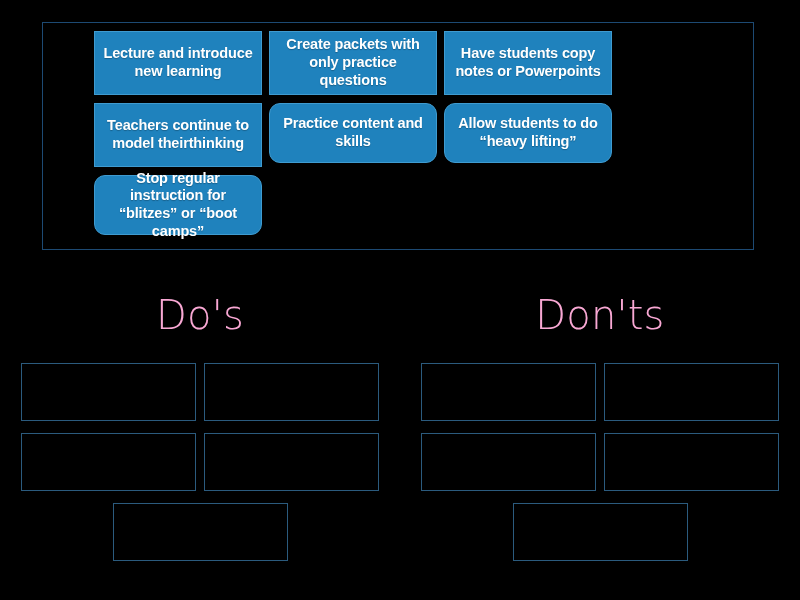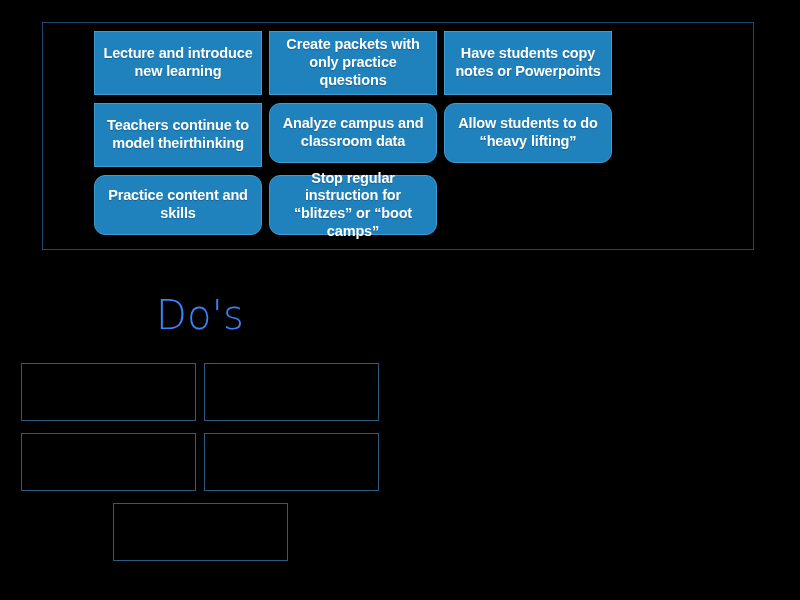--- a/index.html
+++ b/index.html
@@ -88,21 +88,21 @@
 
   .category {
     width: 400px;
     position: relative;
     display: flex;
     flex-direction: column;
     align-items: center;
   }
 
   .category-title {
-    color: #3b82f6;
+    color: #f9a8d4;
     font-size: 40px;
     font-weight: 300;
     line-height: 1;
     margin-top: 15px;
     margin-bottom: 0;
     letter-spacing: 0.2px;
     text-align: center;
     font-family: "DejaVu Sans", "Liberation Sans", sans-serif;
   }
 
@@ -149,30 +149,27 @@
       </div>
 
       <div class="tile">
         <span class="tile-label">Have students copy notes or Powerpoints</span>
       </div>
 
       <div class="tile">
         <span class="tile-label">Teachers continue to model theirthinking</span>
       </div>
 
+
       <div class="tile tall">
-        <span class="tile-label">Analyze campus and classroom data</span>
+        <span class="tile-label">Practice content and skills</span>
       </div>
 
       <div class="tile tall">
         <span class="tile-label">Allow students to do “heavy lifting”</span>
-      </div>
-
-      <div class="tile tall">
-        <span class="tile-label">Practice content and skills</span>
       </div>
 
       <div class="tile tall">
         <span class="tile-label">Stop regular instruction for “blitzes” or “boot camps”</span>
       </div>
 
 
 
     </div>
   </div>
@@ -185,16 +182,28 @@
         <div class="slot"></div>
         <div class="slot"></div>
         <div class="slot"></div>
         <div class="slot"></div>
         <div class="slot-row-single">
           <div class="slot solo"></div>
         </div>
       </div>
     </div>
 
+    <div class="category">
+      <div class="category-title">Don'ts</div>
+      <div class="slot-grid">
+        <div class="slot"></div>
+        <div class="slot"></div>
+        <div class="slot"></div>
+        <div class="slot"></div>
+        <div class="slot-row-single">
+          <div class="slot solo"></div>
+        </div>
+      </div>
+    </div>
 
   </div>
 
 </div>
 
 </body></html>

